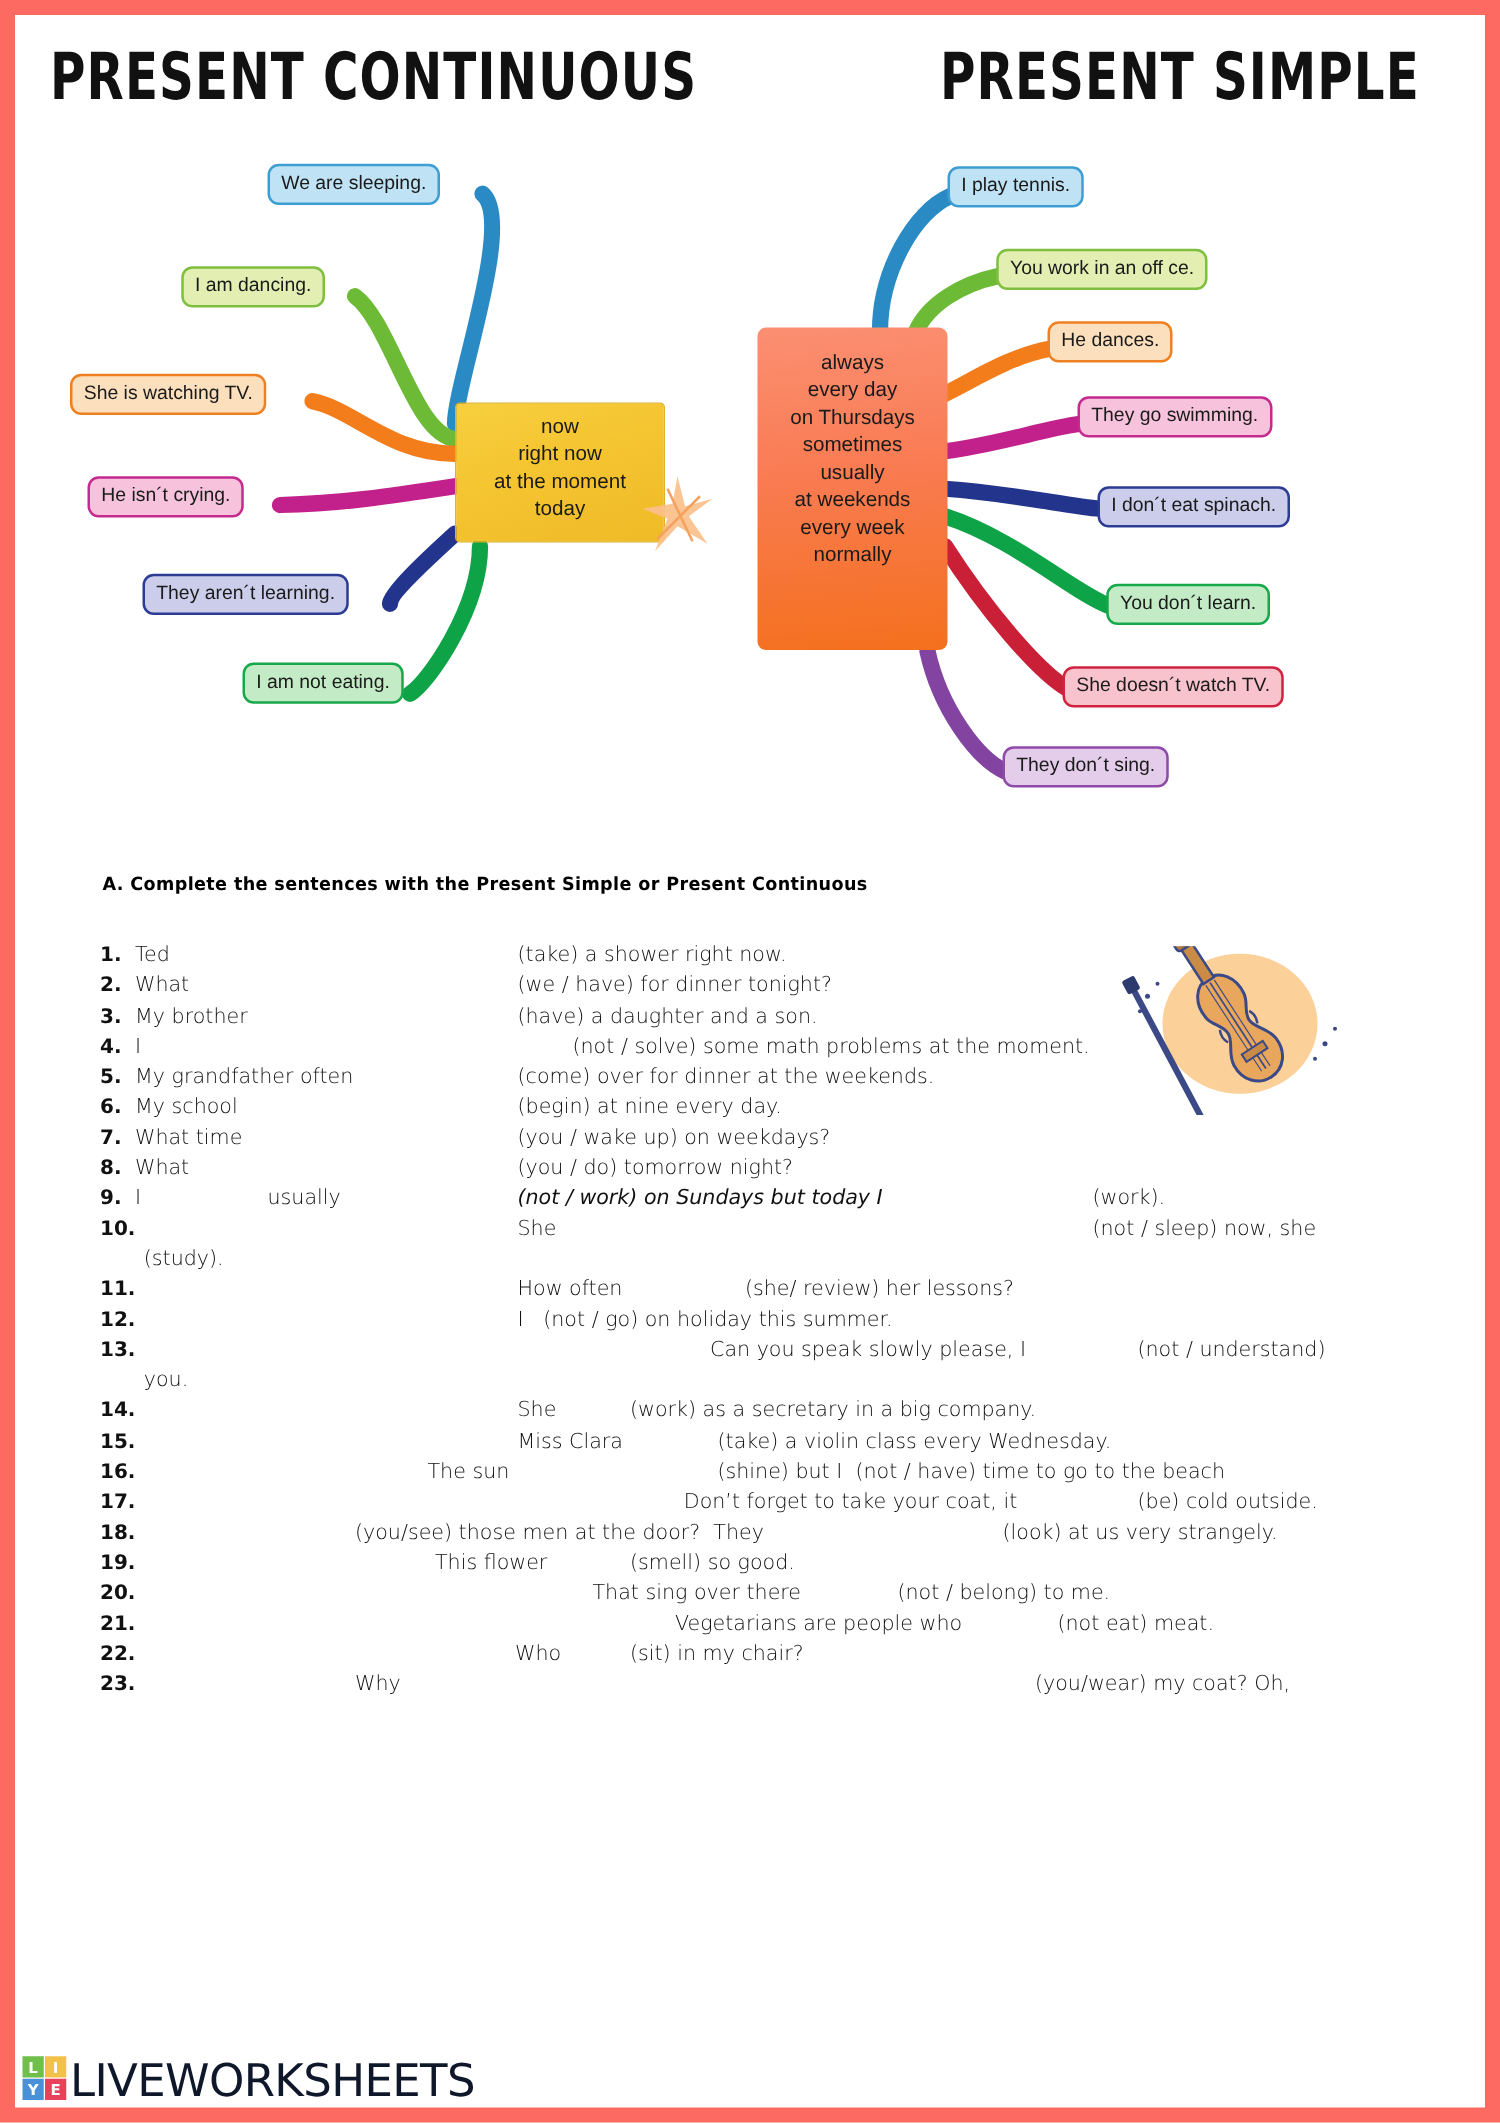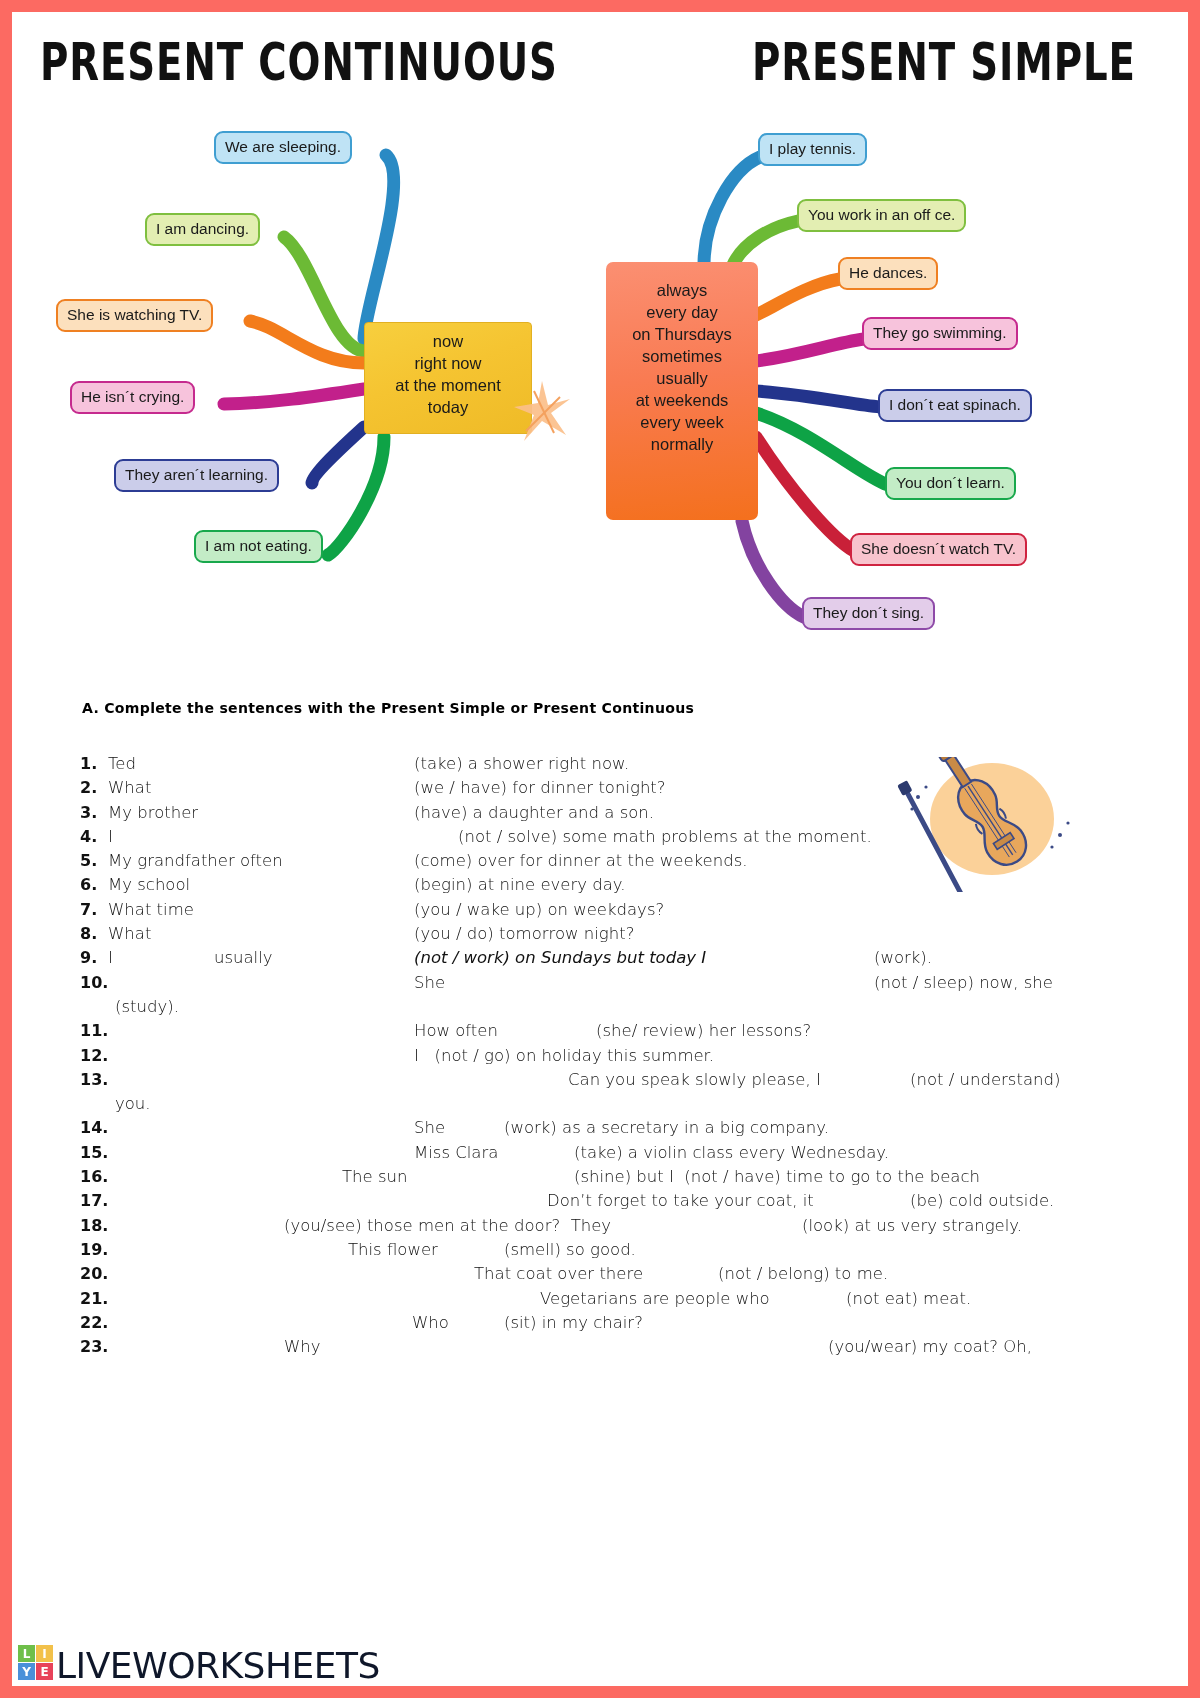--- a/index.html
+++ b/index.html
@@ -254,21 +254,21 @@
       <div class="ex-row"><span class="num">11.</span><span class="seg" style="left: 402px;">How often</span><span class="seg" style="left: 584px;">(she/ review) her lessons?</span></div>
       <div class="ex-row"><span class="num">12.</span><span class="seg" style="left: 402px;">I   (not / go) on holiday this summer.</span></div>
       <div class="ex-row"><span class="num">13.</span><span class="seg" style="left: 556px;">Can you speak slowly please, I</span><span class="seg" style="left: 898px;">(not / understand)</span></div>
       <div class="ex-wrap"><span class="seg" style="left: 103px;">you.</span></div>
       <div class="ex-row"><span class="num">14.</span><span class="seg" style="left: 402px;">She</span><span class="seg" style="left: 492px;">(work) as a secretary in a big company.</span></div>
       <div class="ex-row"><span class="num">15.</span><span class="seg" style="left: 402px;">Miss Clara</span><span class="seg" style="left: 562px;">(take) a violin class every Wednesday.</span></div>
       <div class="ex-row"><span class="num">16.</span><span class="seg" style="left: 330px;">The sun</span><span class="seg" style="left: 562px;">(shine) but I  (not / have) time to go to the beach</span></div>
       <div class="ex-row"><span class="num">17.</span><span class="seg" style="left: 535px;">Don’t forget to take your coat, it</span><span class="seg" style="left: 898px;">(be) cold outside.</span></div>
       <div class="ex-row"><span class="num">18.</span><span class="seg" style="left: 272px;">(you/see) those men at the door?  They</span><span class="seg" style="left: 790px;">(look) at us very strangely.</span></div>
       <div class="ex-row"><span class="num">19.</span><span class="seg" style="left: 336px;">This flower</span><span class="seg" style="left: 492px;">(smell) so good.</span></div>
-      <div class="ex-row"><span class="num">20.</span><span class="seg" style="left: 462px;">That coat over there</span><span class="seg" style="left: 706px;">(not / belong) to me.</span></div>
+      <div class="ex-row"><span class="num">20.</span><span class="seg" style="left: 462px;">That sing over there</span><span class="seg" style="left: 706px;">(not / belong) to me.</span></div>
       <div class="ex-row"><span class="num">21.</span><span class="seg" style="left: 528px;">Vegetarians are people who</span><span class="seg" style="left: 834px;">(not eat) meat.</span></div>
       <div class="ex-row"><span class="num">22.</span><span class="seg" style="left: 400px;">Who</span><span class="seg" style="left: 492px;">(sit) in my chair?</span></div>
       <div class="ex-row"><span class="num">23.</span><span class="seg" style="left: 272px;">Why</span><span class="seg" style="left: 816px;">(you/wear) my coat? Oh,</span></div>
     </div>
 
   <div class="footer">
     <div class="logo-tiles" id="logo-tiles">
         <span style="background: rgb(111, 191, 74);">L</span>
         <span style="background: rgb(242, 193, 74);">I</span>
         <span style="background: rgb(74, 144, 217);">Y</span>

